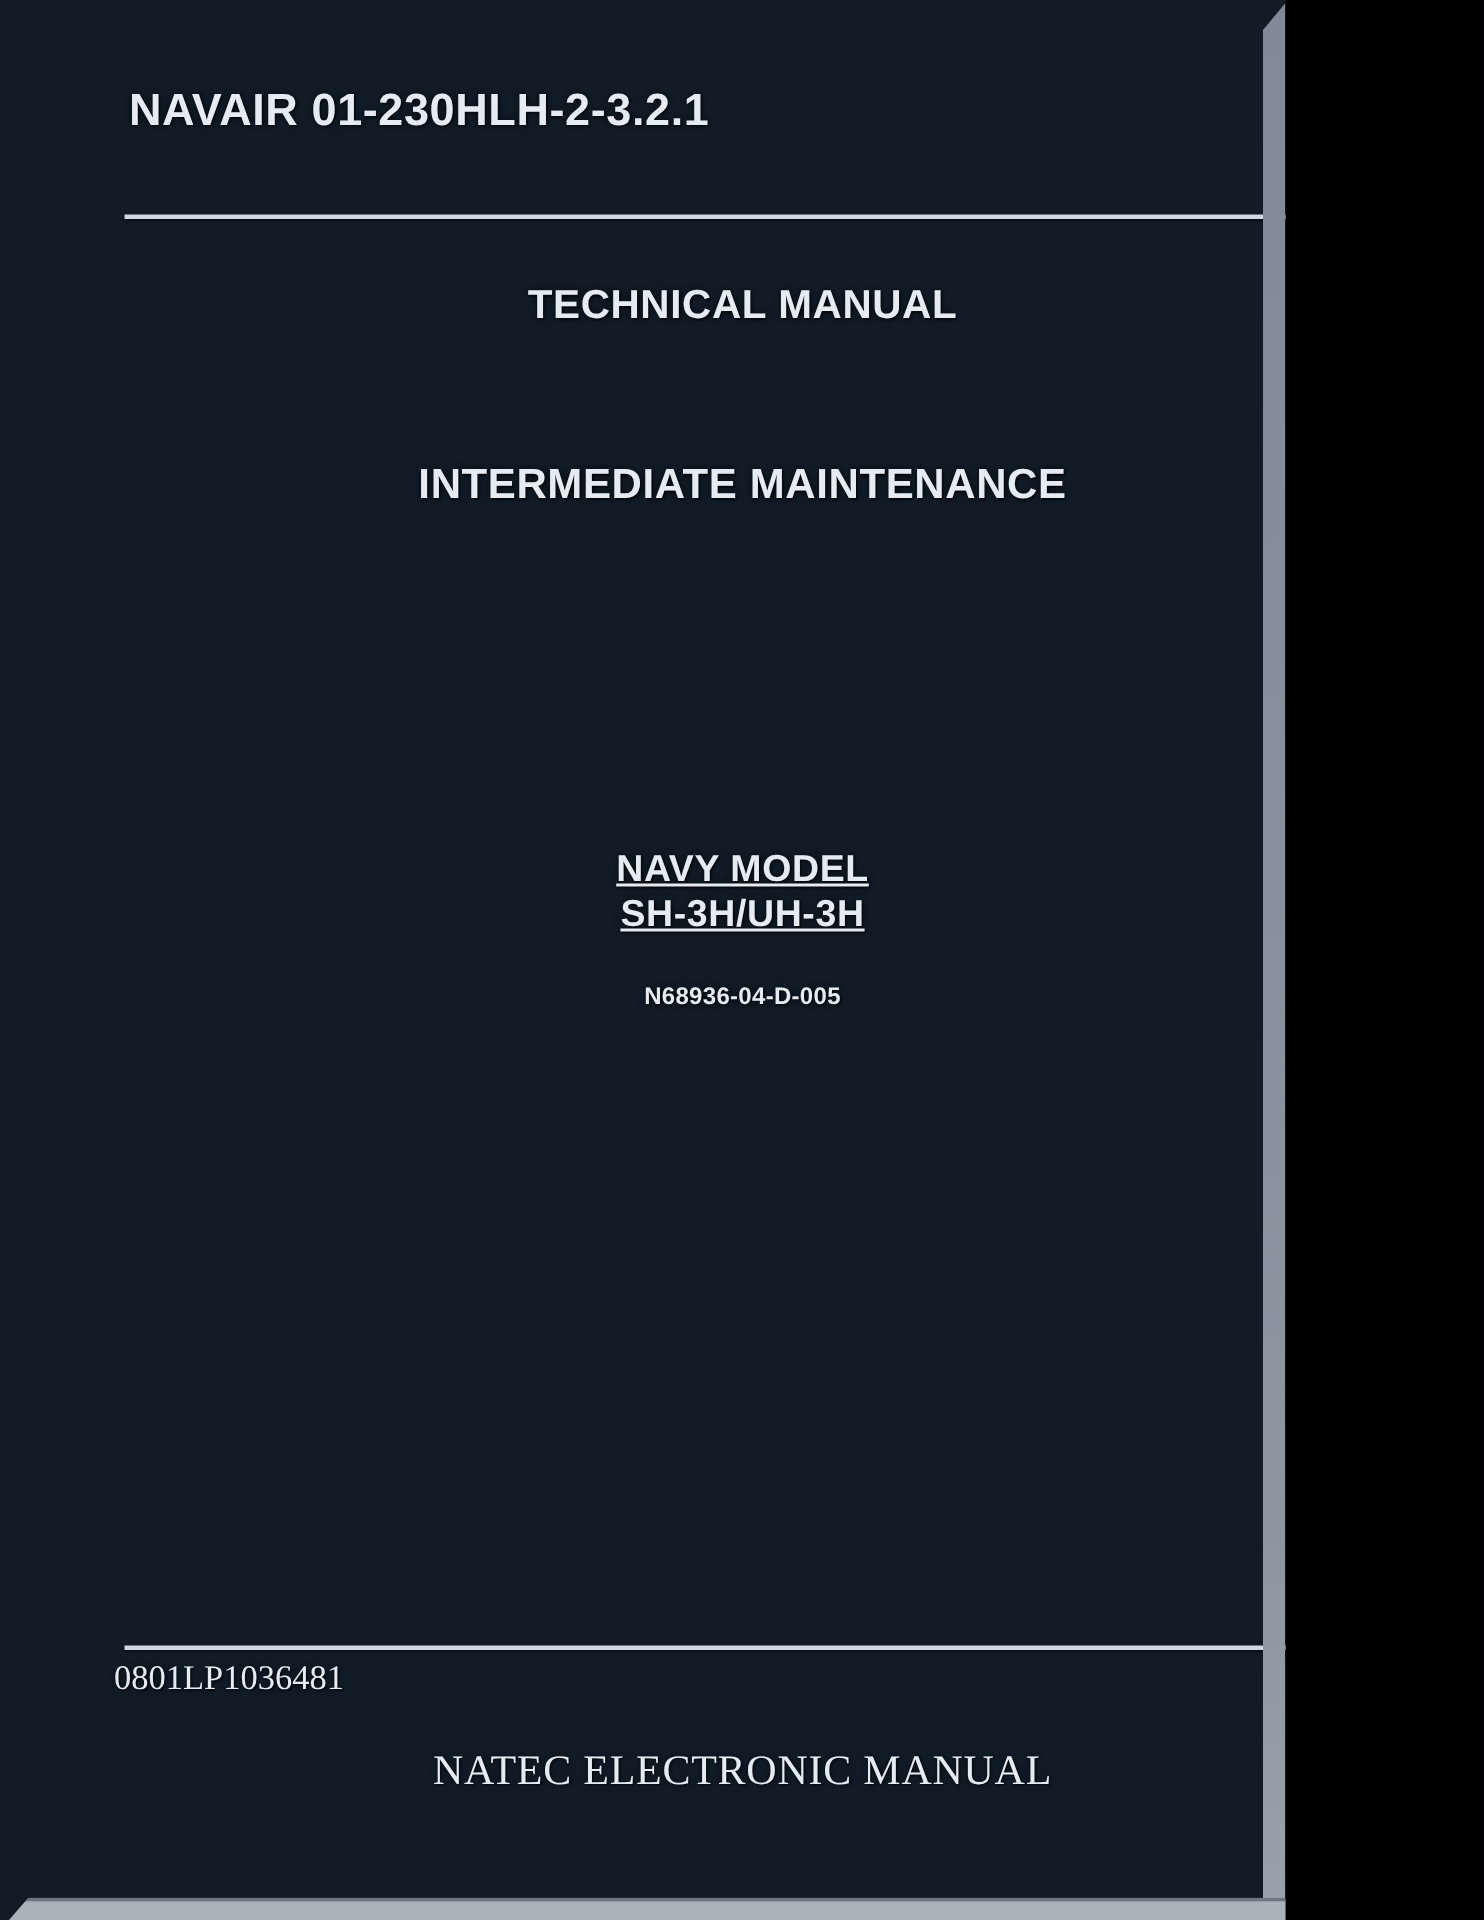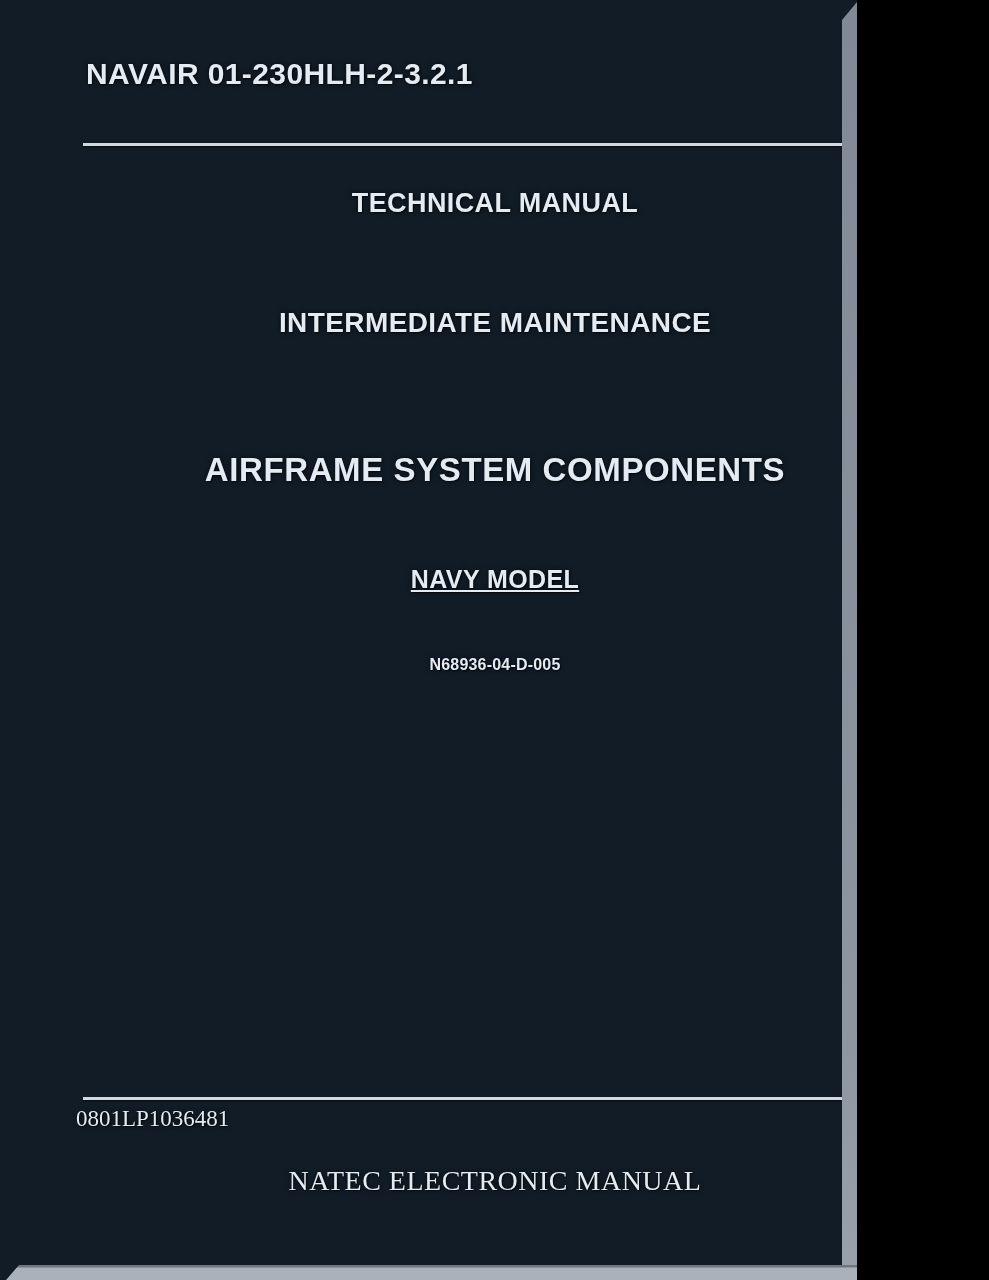--- a/index.html
+++ b/index.html
@@ -94,24 +94,24 @@
 <div class="cover">
 
   <div class="sans-bold pub-number">NAVAIR 01-230HLH-2-3.2.1</div>
 
   <div class="divider divider-top"></div>
 
   <div class="sans-bold center-col maint-level">INTERMEDIATE MAINTENANCE</div>
 
   <div class="sans-bold center-col doc-type">TECHNICAL MANUAL</div>
 
-  <div class="sans-bold center-col main-title">AIRFRAME SYSTEM COMPONENTS</div>
 
   <div class="sans-bold center-col model-block">
     <div>NAVY MODEL</div>
+    <div>SH-3H/UH-3H</div>
   </div>
 
   <div class="sans-bold center-col contract">N68936-04-D-005</div>
 
   <div class="divider divider-bottom"></div>
 
   <div class="serif-text stock-number">0801LP1036481</div>
 
   <div class="serif-text center-col footer-label">NATEC ELECTRONIC MANUAL</div>
 

